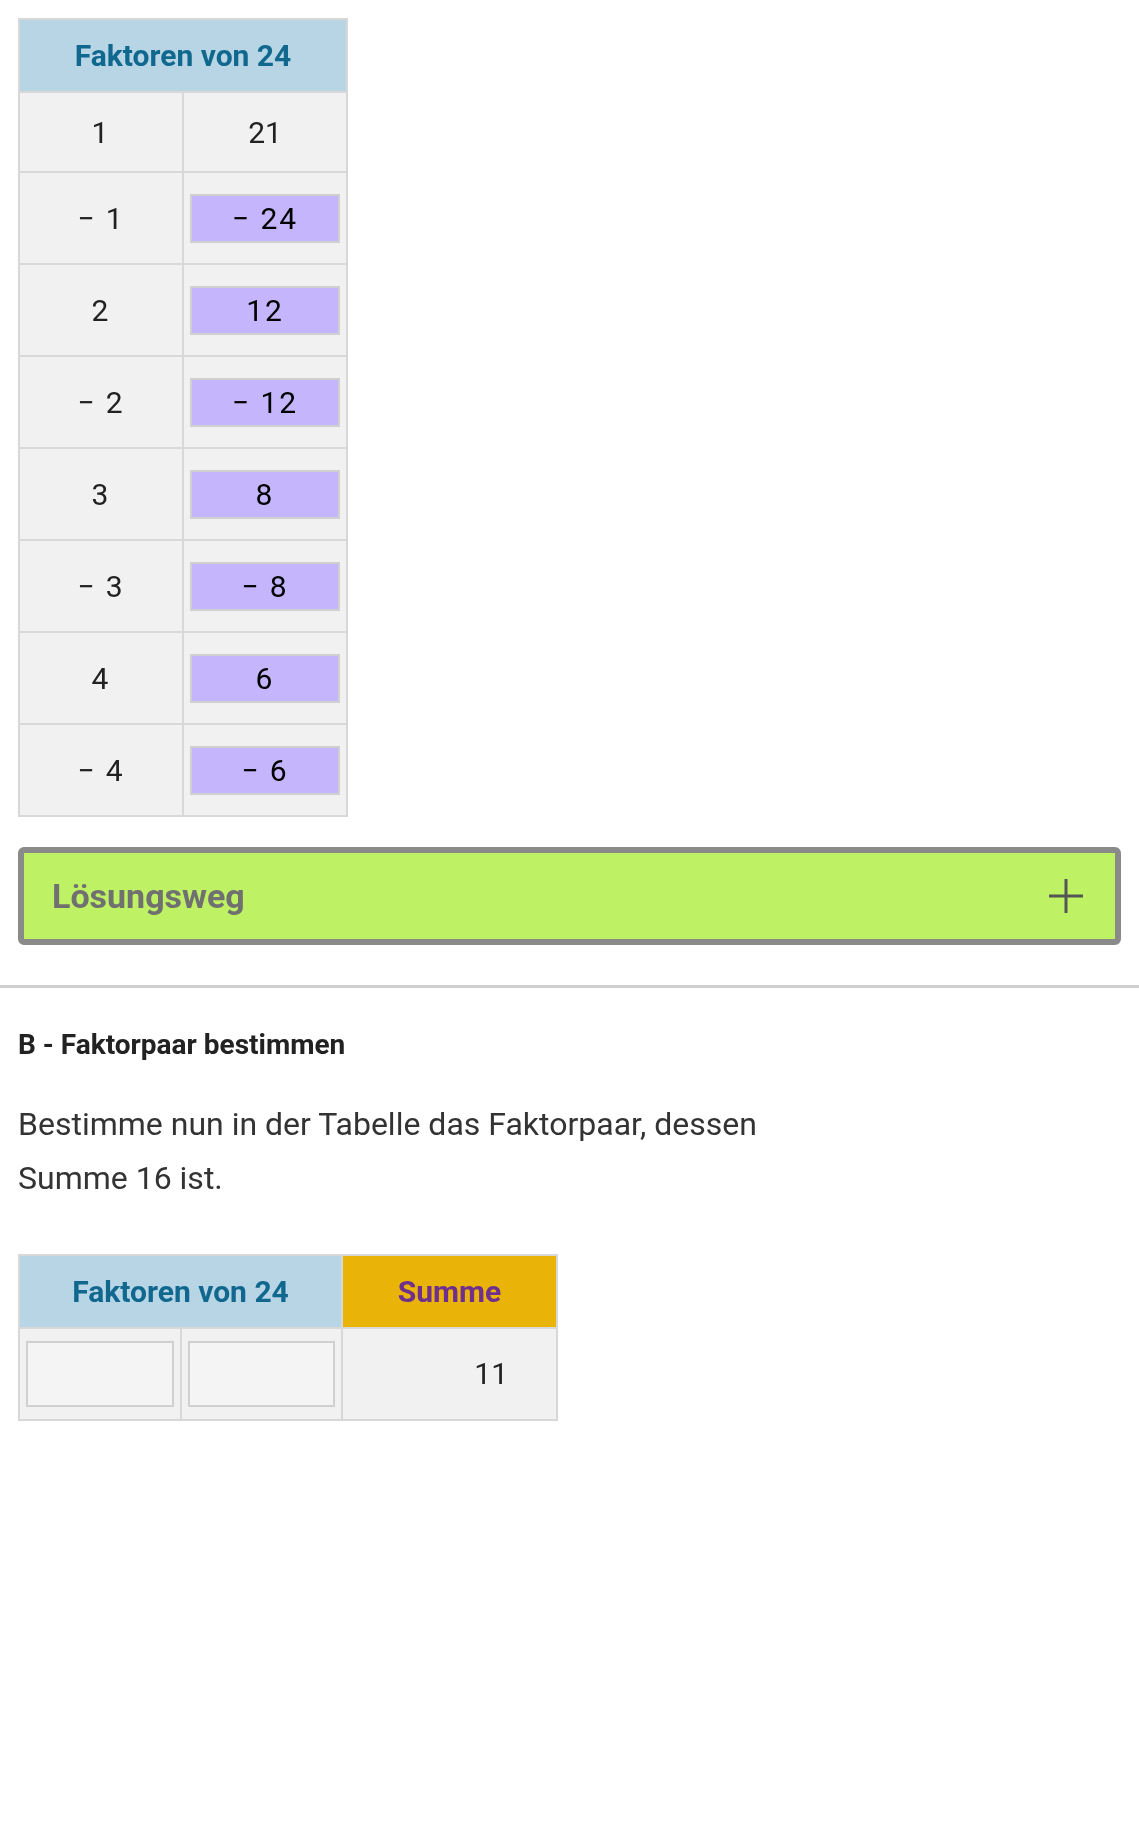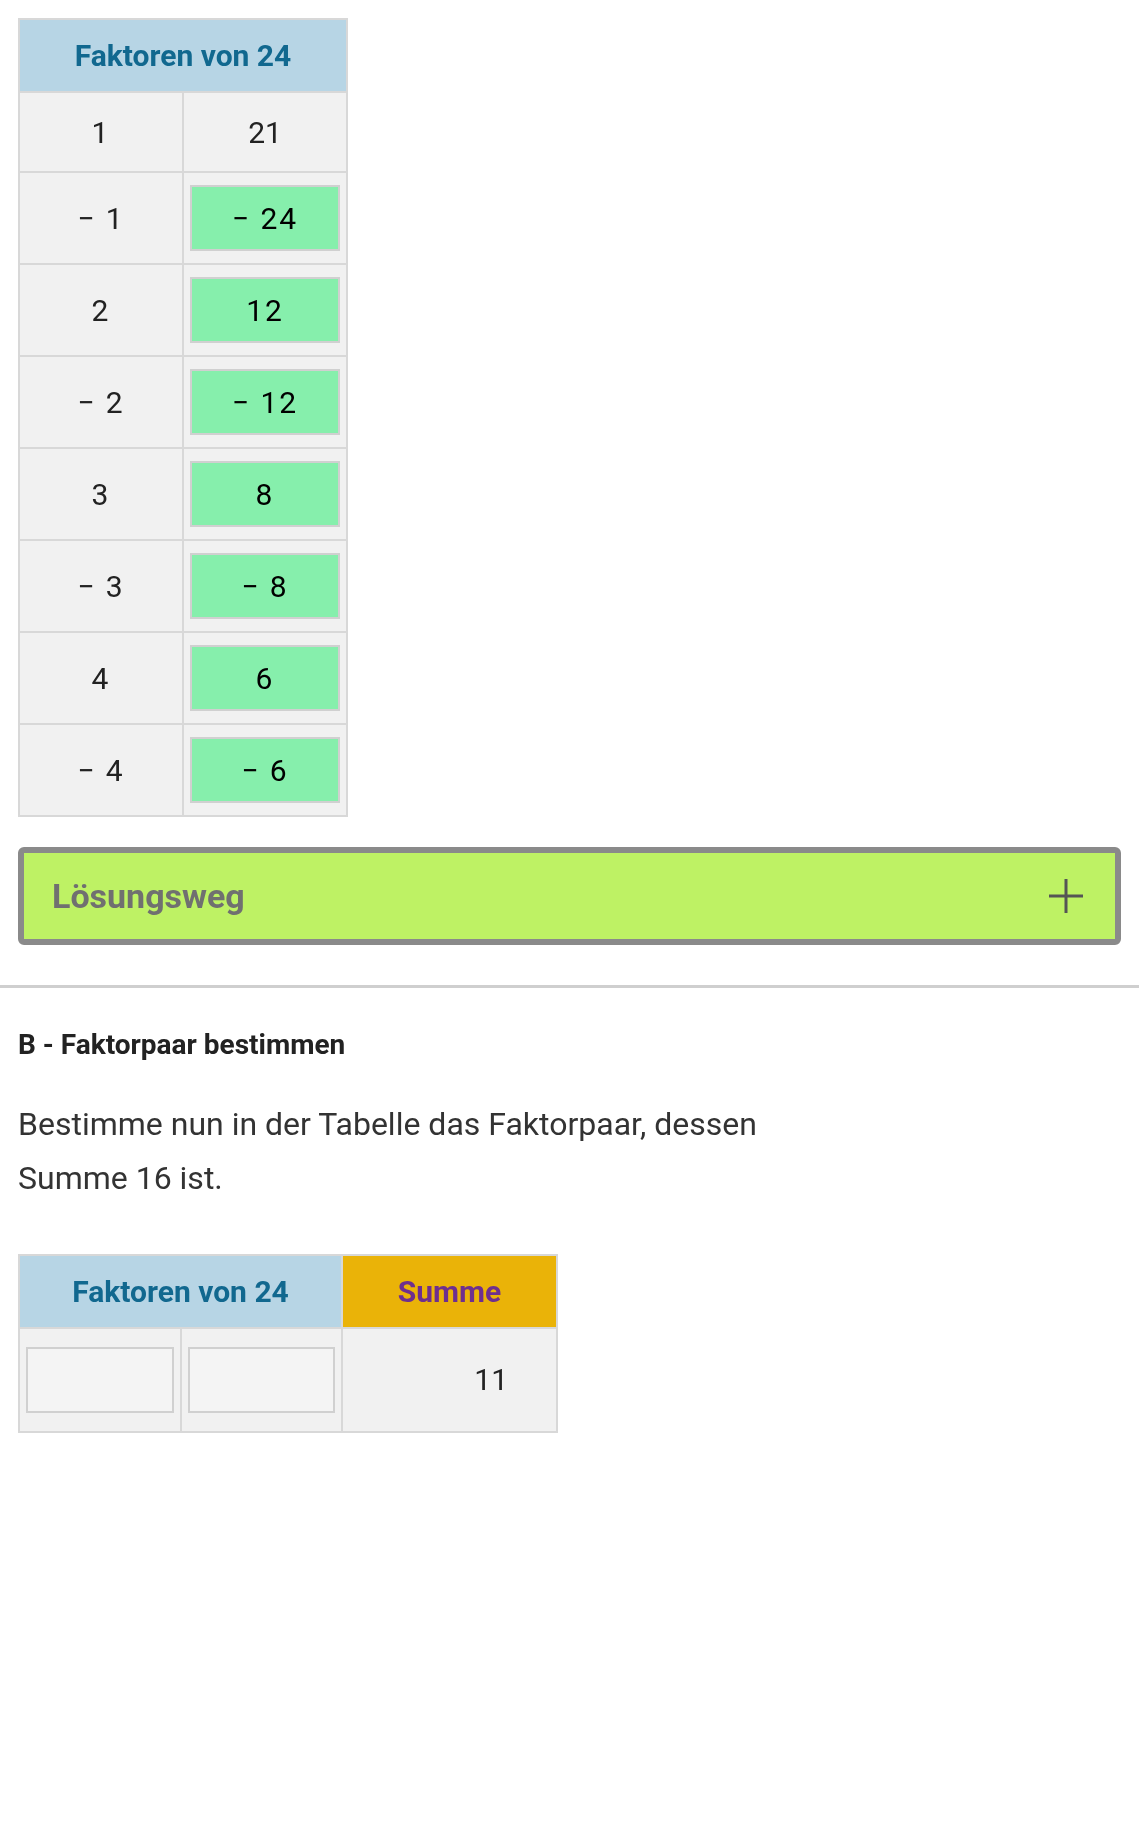--- a/index.html
+++ b/index.html
@@ -32,24 +32,24 @@
     font-weight: 400;
     width: 50%;
     height: 78px;
     padding: 0;
   }
   .factors-table td.input-cell {
     padding: 6px;
   }
   .cell-input {
     width: 100%;
-    height: 66px;
+    height: 49px;
     box-sizing: border-box;
     border: 2px solid #d0d0d0;
-    background: #86efac;
+    background: #c4b5fd;
     font-size: 30px;
     text-align: center;
     font-family: inherit;
     letter-spacing: 2px;
   }
   .minus-num {
     letter-spacing: 2px;
   }
   .expander {
     margin-top: 30px;
@@ -107,21 +107,21 @@
     background: #eab308;
     color: #6e2f8f;
     width: 210px;
   }
   .sum-table td {
     border: 2px solid #d8d8d8;
     background: #f1f1f1;
     text-align: center;
     font-size: 30px;
     height: 78px;
-    padding: 12px;
+    padding: 0;
   }
   .sum-table td.input-cell { padding: 6px; width: 165px; }
   .sum-table td.sum-cell { text-align: right; padding-right: 48px; }
   .empty-input {
     width: 100%;
     height: 66px;
     box-sizing: border-box;
     border: 2px solid #d0d0d0;
     background: #f4f4f4;
     font-size: 30px;

